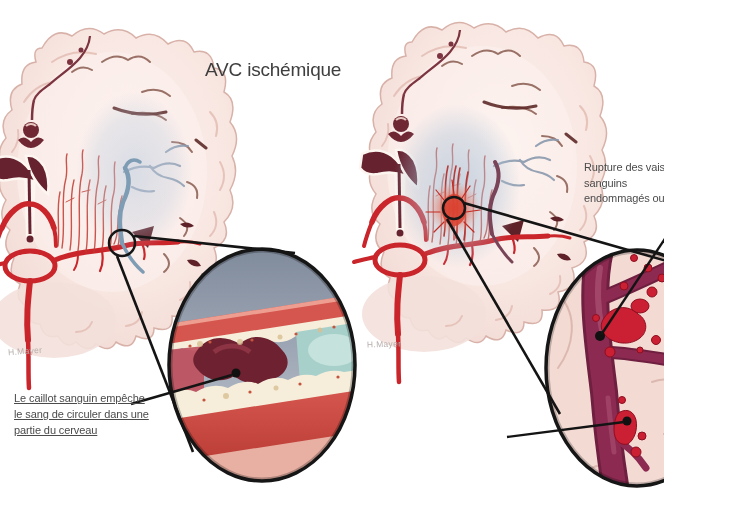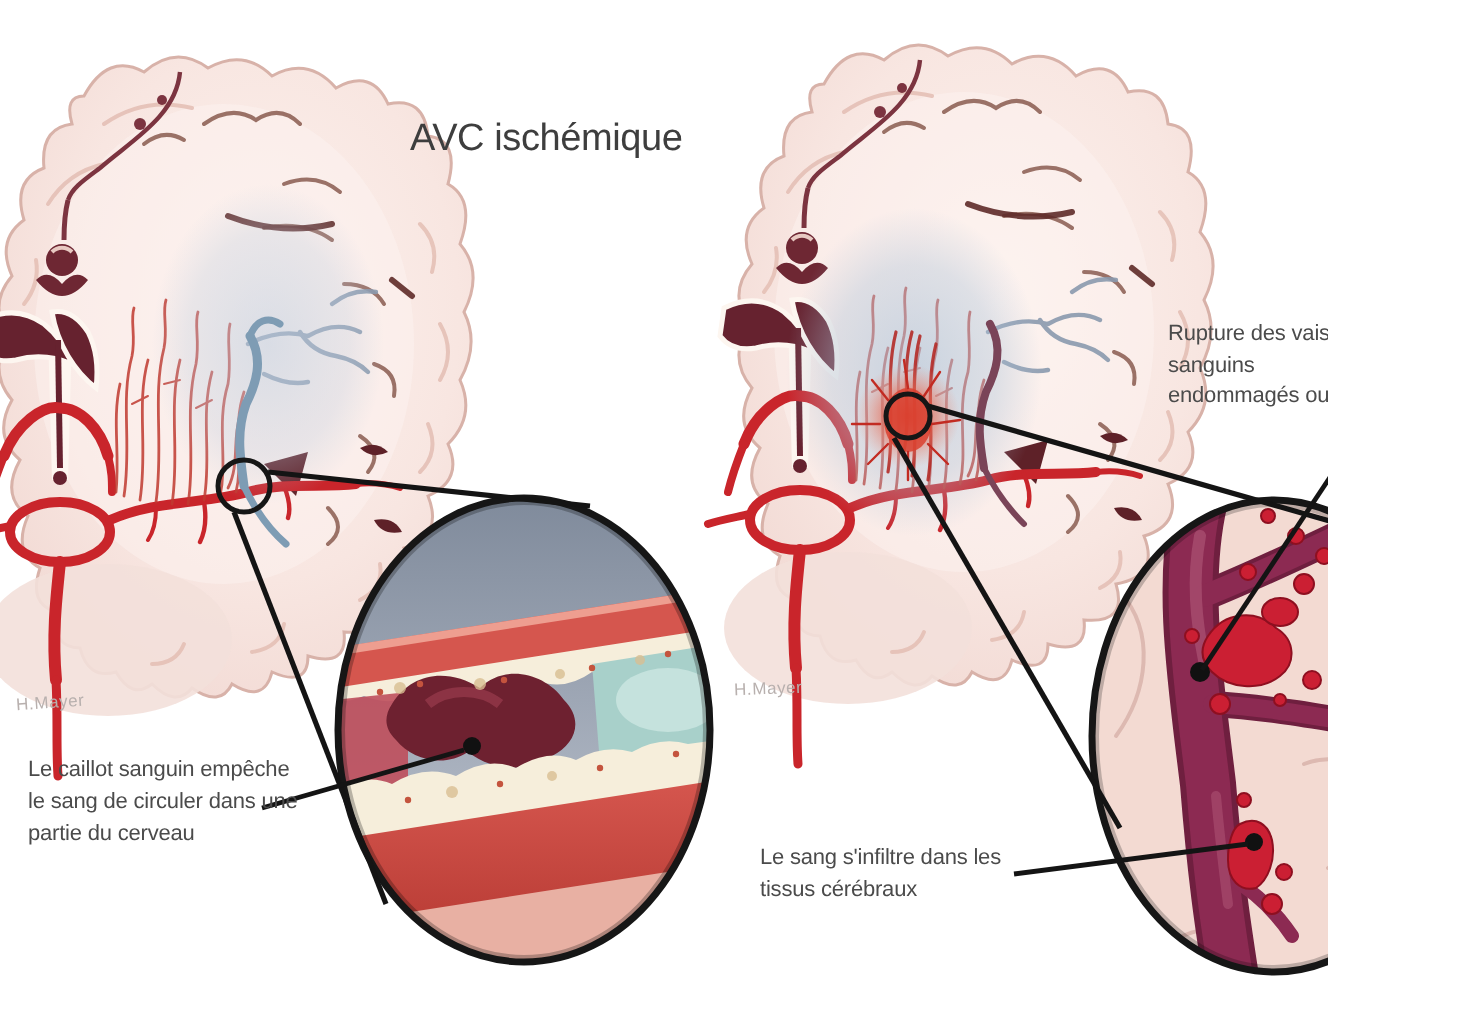--- a/index.html
+++ b/index.html
@@ -296,23 +296,21 @@
     <path d="M688,204 L601,335" stroke-width="2.4"></path>
     <path d="M507,437 L624,422" stroke-width="2.4"></path>
   </g>
 </svg>
 
 <div class="txt title" style="left:205px;top:59px;">AVC ischémique</div>
 
 <div class="txt label tight" style="left:584px;top:160px;width:150px;">Rupture des vaisseaux sanguins
 endommagés ou affaiblis</div>
 
-<div class="txt label" style="left:14px;top:377px;width:150px;">Le caillot sanguin empêche
+<div class="txt label" style="left:14px;top:390px;width:150px;text-decoration:underline;">Le caillot sanguin empêche
 le sang de circuler dans une
 partie du cerveau</div>
 
-<div class="txt label" style="left:380px;top:421px;width:140px;">Le sang s'infiltre dans les
-tissus cérébraux</div>
 
 <div class="txt sig" style="left:8px;top:346px;transform:rotate(-4deg);">H.Mayer</div>
 <div class="txt sig" style="left:367px;top:339px;transform:rotate(-2deg);">H.Mayer</div>
 
 </div>
 
 </body></html>

